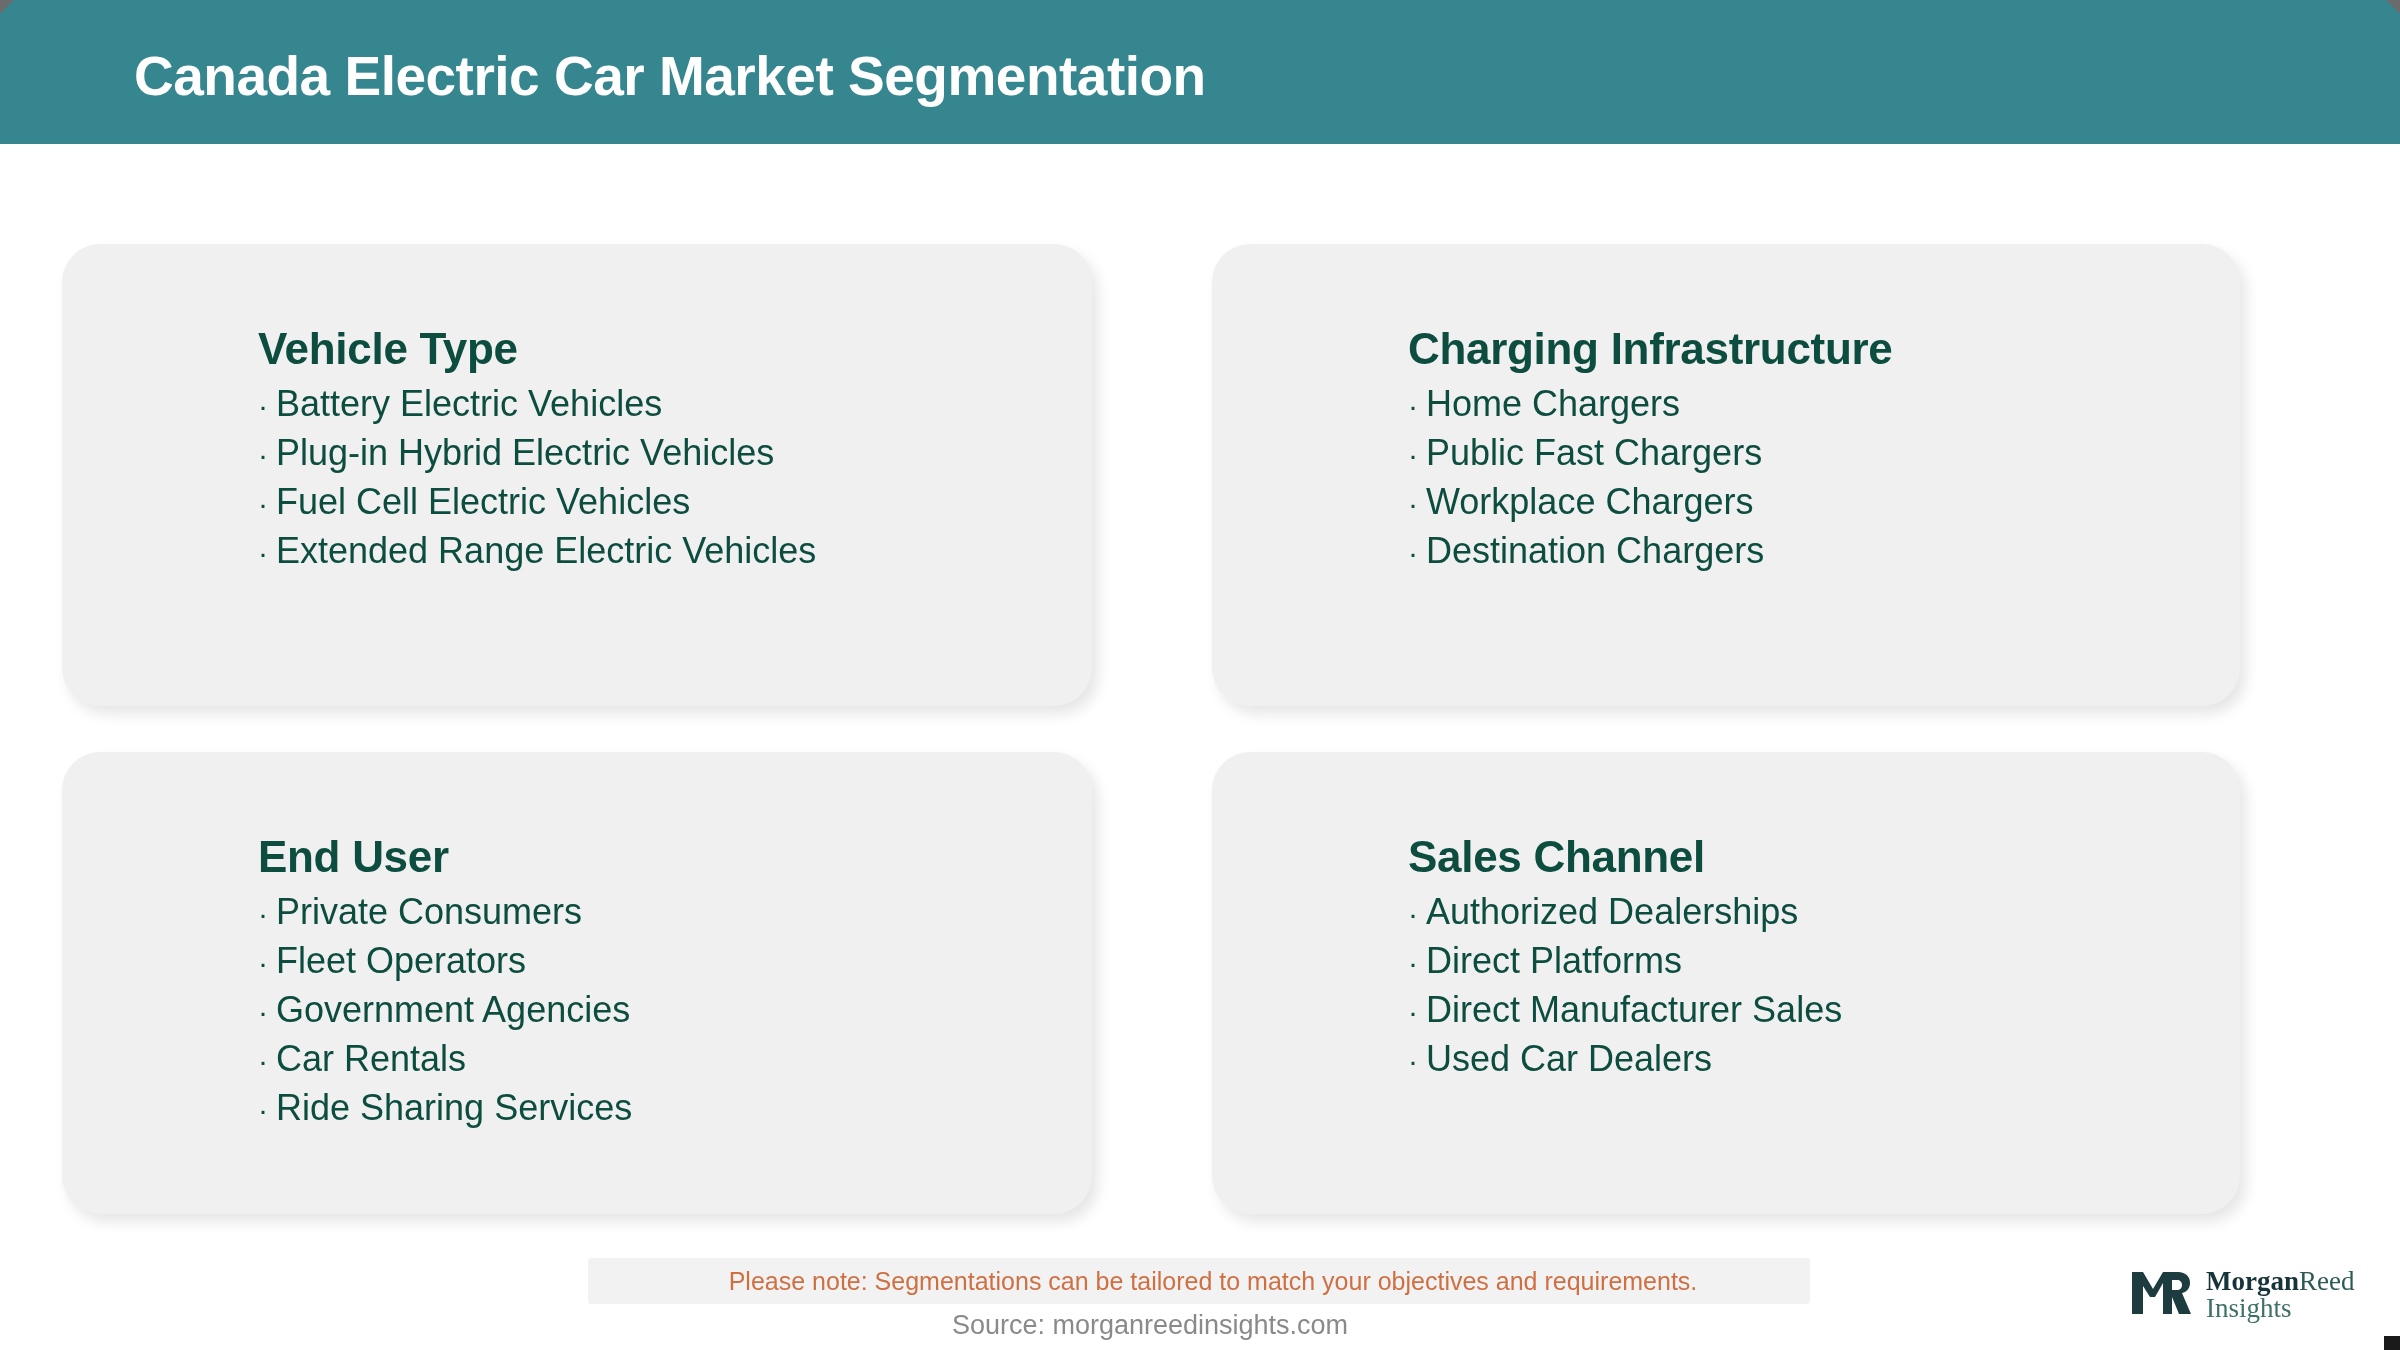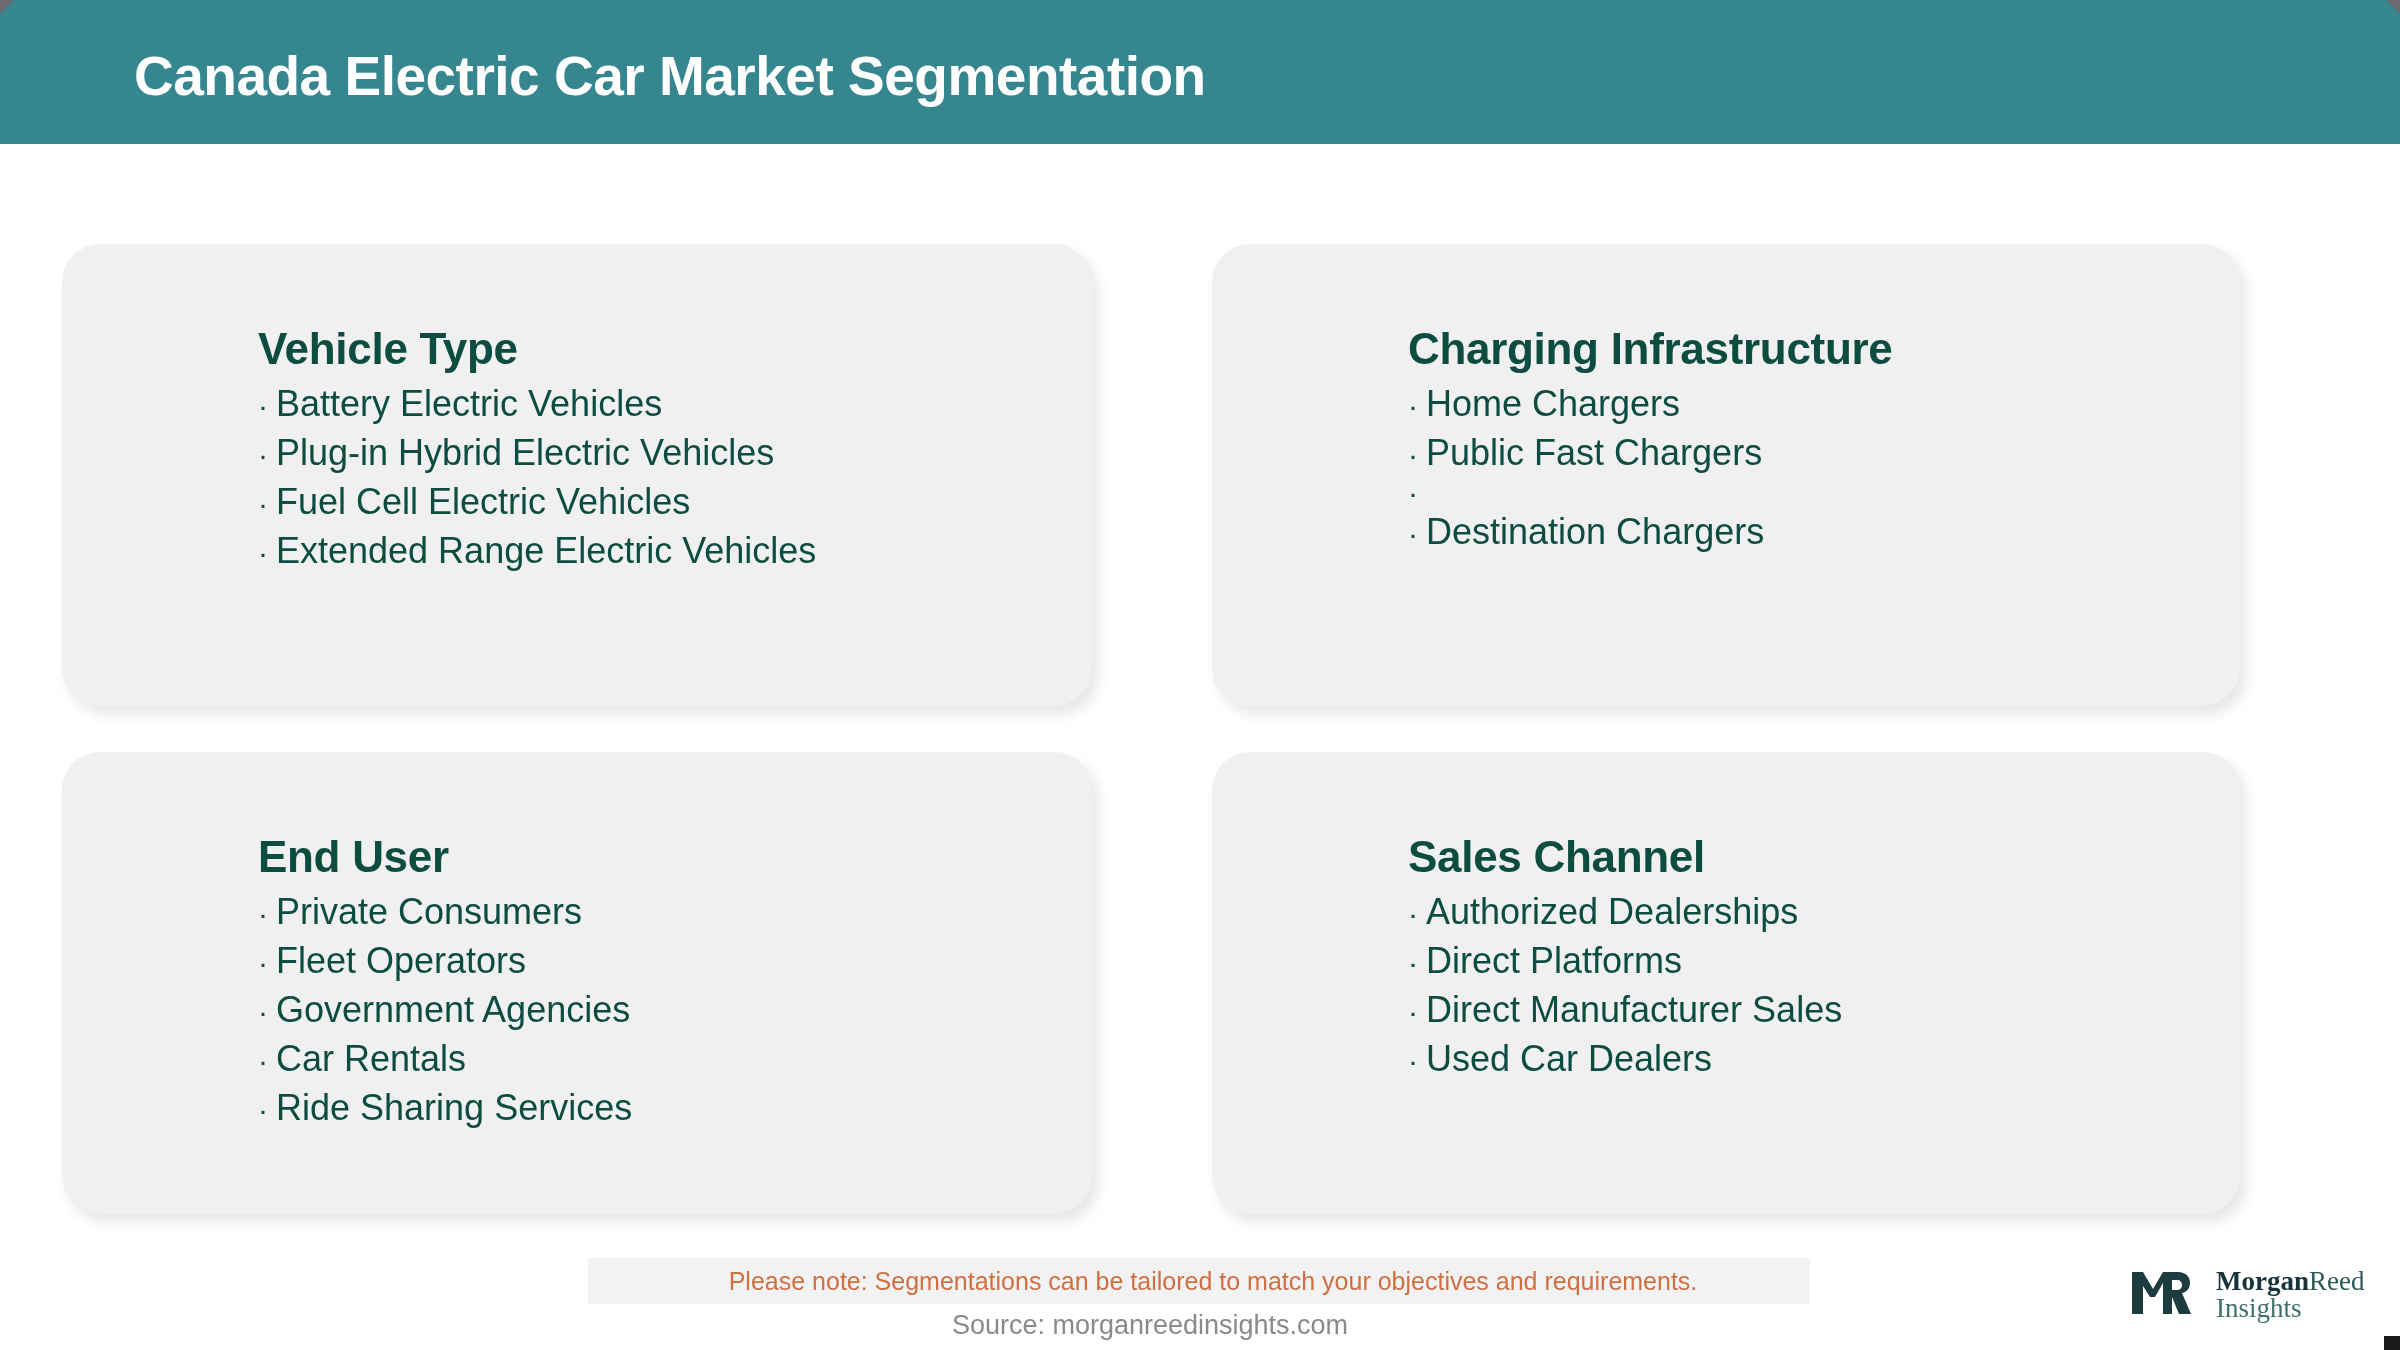--- a/index.html
+++ b/index.html
@@ -125,21 +125,21 @@
     white-space: nowrap;
   }
 
   
   .logo {
     position: absolute;
     left: 2130px;
     top: 1268px;
     display: flex;
     align-items: center;
-    gap: 24px;
+    gap: 14px;
   }
   .logo-mark { display: block; }
   .logo-words { line-height: 1.0; }
   .logo-line1 {
     font-family: "Liberation Serif", serif;
     font-size: 27px;
     white-space: nowrap;
   }
   .logo-morgan { color: #17343b; font-weight: bold; }
   .logo-reed   { color: #2e5a55; font-weight: normal; }
@@ -212,20 +212,21 @@
         <li>
             <span class="bullet">·</span>
             <span>Home Chargers</span>
           </li>
         <li>
             <span class="bullet">·</span>
             <span>Public Fast Chargers</span>
           </li>
         <li>
             <span class="bullet">·</span>
+            <span>Workplace Chargers</span>
           </li>
         <li>
             <span class="bullet">·</span>
             <span>Destination Chargers</span>
           </li>
       </ul>
     </div>
   </div>
 
   <div class="card c2">

